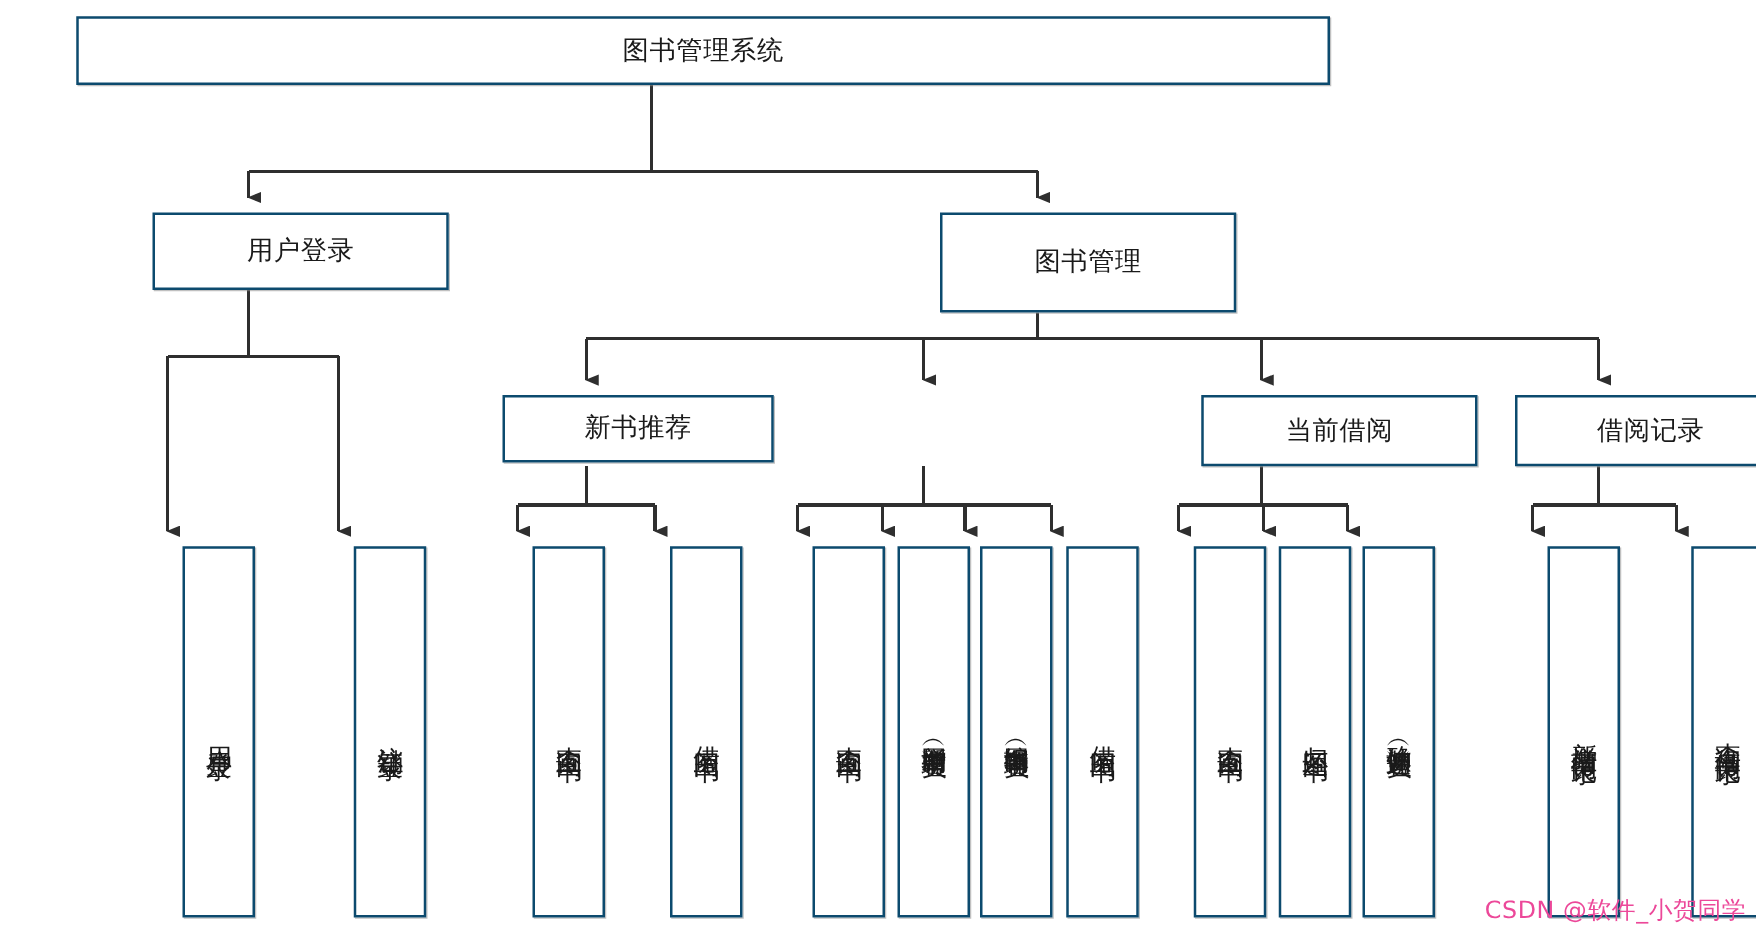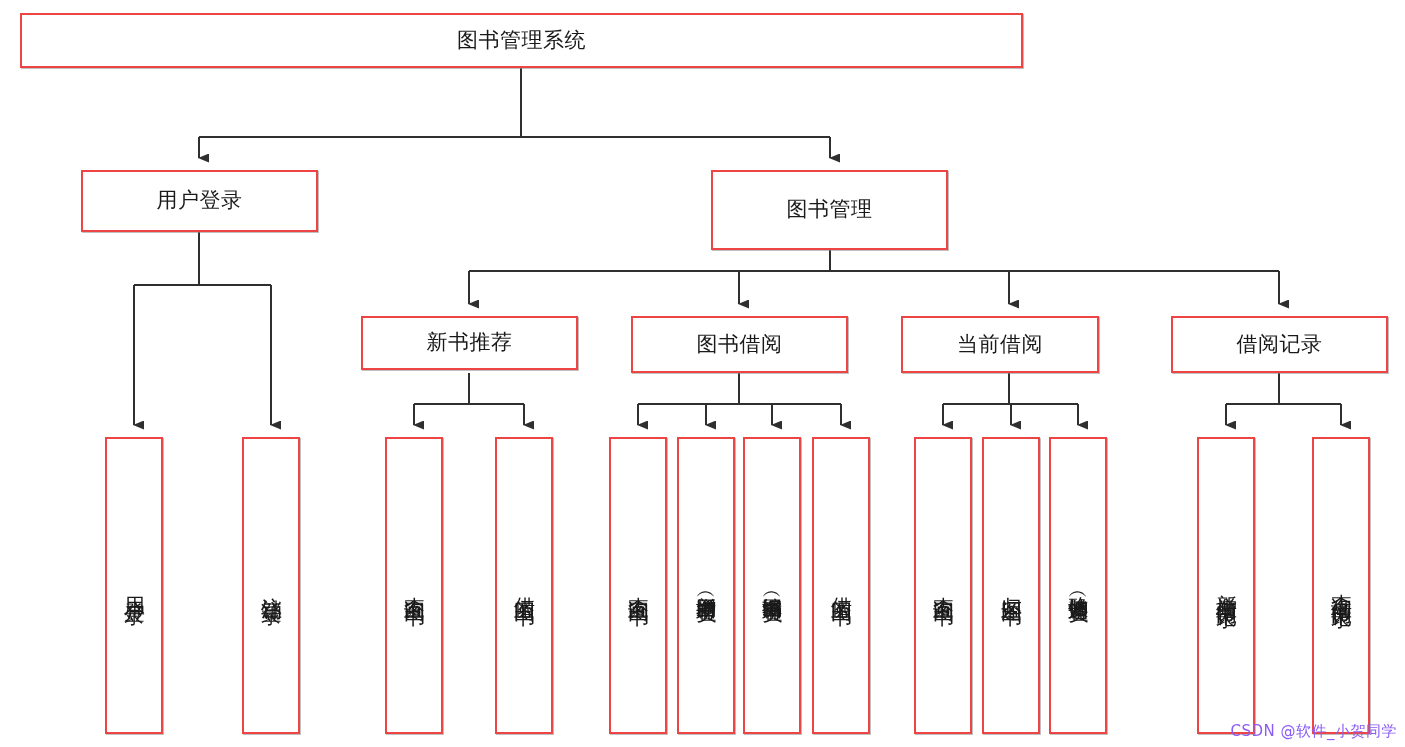--- a/index.html
+++ b/index.html
@@ -18,22 +18,23 @@
     position: absolute;
     left: 0;
     top: 0;
     width: 1405px;
     height: 747px;
   }
   .node-box {
     position: absolute;
     box-sizing: border-box;
     background: #ffffff;
-    border: 2px solid #ef4444;
+    border: 2px solid #0c4a6e;
     box-shadow: 1px 1px 0 0 rgba(140,140,140,0.55);
+    margin-left: 41px;
   }
   .node-label {
     position: absolute;
     left: 0;
     top: 0;
     width: 100%;
     height: 100%;
     display: flex;
     align-items: center;
     justify-content: center;
@@ -67,22 +68,22 @@
     left: 0;
     top: 0;
     width: 1405px;
     height: 747px;
     pointer-events: none;
   }
   .watermark {
     position: absolute;
     right: 8px;
     bottom: 6px;
-    font-size: 15px;
-    color: #8b5cf6;
+    font-size: 19px;
+    color: #ec4899;
     letter-spacing: 0.5px;
     white-space: nowrap;
   }
 </style>
 </head>
 <body>
 
 <div id="diagram-root">
 
   <svg id="edge-layer" viewBox="0 0 1405 747" width="1405" height="747" xmlns="http://www.w3.org/2000/svg">
@@ -142,24 +143,21 @@
   <div class="node-box" style="left:81px; top:170px; width:237px; height:62px;">
     <span class="node-label h-label">用户登录</span>
   </div>
   <div class="node-box" style="left:711px; top:170px; width:237px; height:80px;">
     <span class="node-label h-label">图书管理</span>
   </div>
 
   <div class="node-box" style="left:361px; top:316px; width:217px; height:54px;">
     <span class="node-label h-label">新书推荐</span>
   </div>
-  <div class="node-box" style="left:631px; top:316px; width:217px; height:57px;">
-    <span class="node-label h-label">图书借阅</span>
-  </div>
-  <div class="node-box" style="left:901px; top:316px; width:198px; height:57px;">
+  <div class="node-box" style="left:920px; top:316px; width:221px; height:57px;">
     <span class="node-label h-label">当前借阅</span>
   </div>
   <div class="node-box" style="left:1171px; top:316px; width:217px; height:57px;">
     <span class="node-label h-label">借阅记录</span>
   </div>
 
   <div class="node-box" style="left:105px; top:437px; width:58px; height:297px;">
     <span class="node-label v-label">用户登录</span>
   </div>
   <div class="node-box" style="left:242px; top:437px; width:58px; height:297px;">

